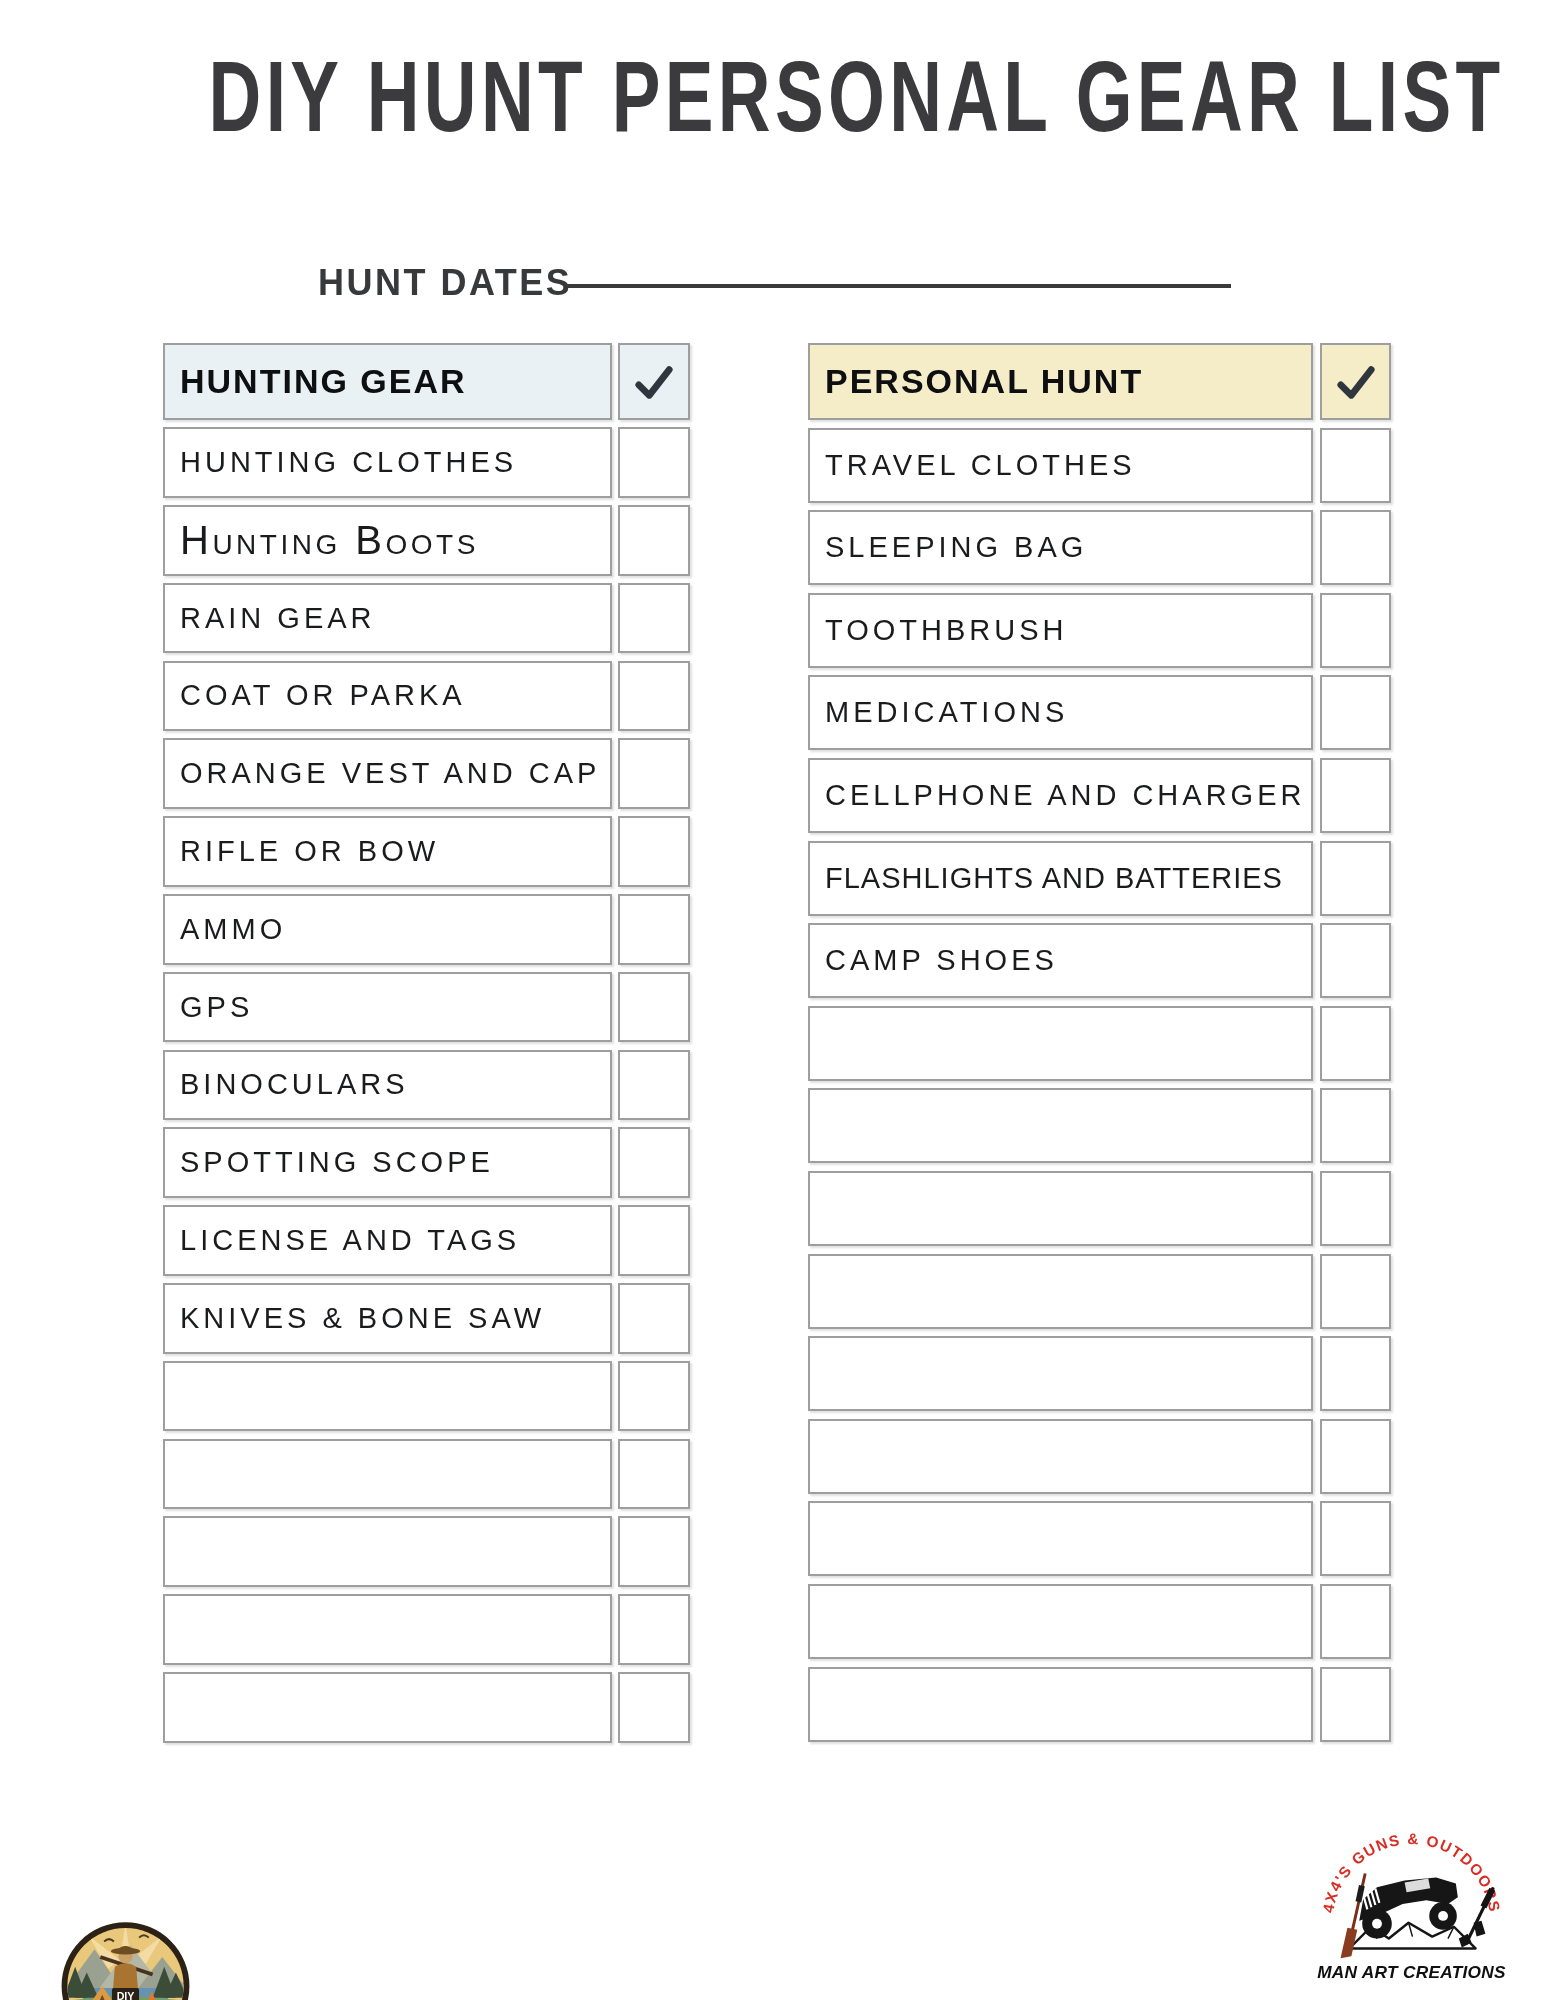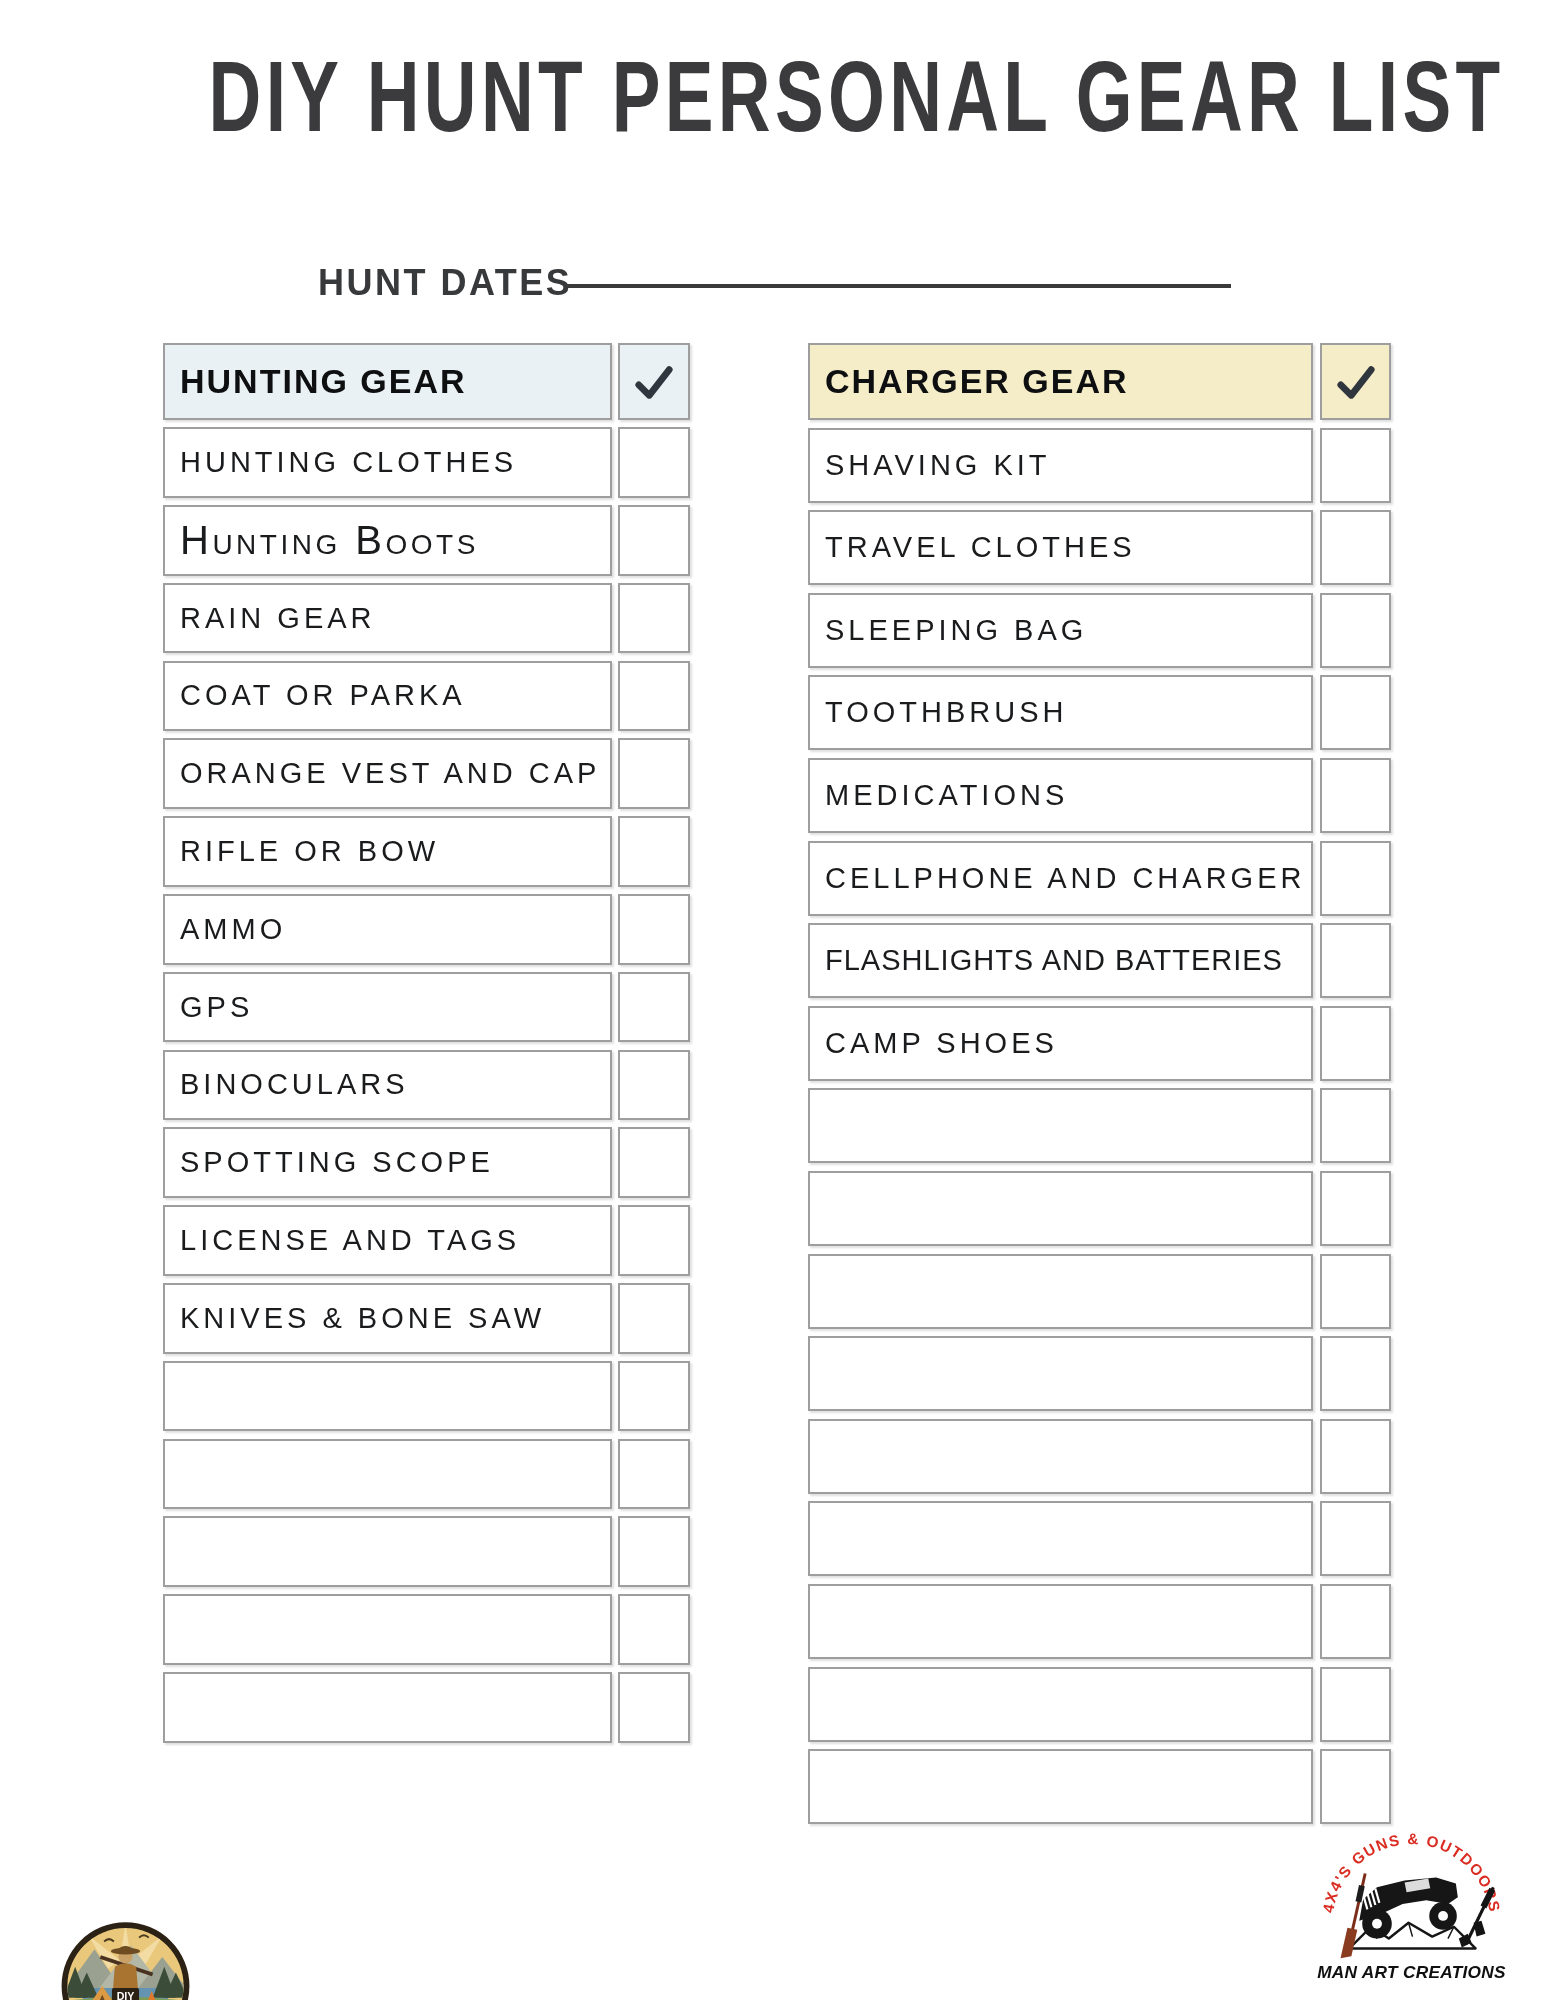--- a/index.html
+++ b/index.html
@@ -176,35 +176,29 @@
       <div class="cell label-cell">
           <span class="item-text"></span>
         </div>
       <div class="cell check-cell"></div>
     </div>
   </div>
 
   <div class="col col-right">
     <div class="row header-row">
       <div class="cell label-cell cream-bg">
-        <span class="header-text">CHARGER GEAR</span>
+        <span class="header-text">PERSONAL HUNT</span>
       </div>
       <div class="cell check-cell cream-bg">
         <svg class="check" width="46" height="40" viewBox="0 0 48 42">
             <path d="M8 24 L19 35 L40 8" fill="none" stroke="#30363d" stroke-width="7" stroke-linecap="round" stroke-linejoin="round"></path>
           </svg>
       </div>
     </div>
 
-    <div class="row">
-      <div class="cell label-cell">
-          <span class="item-text">SHAVING KIT</span>
-        </div>
-      <div class="cell check-cell"></div>
-    </div>
     <div class="row">
       <div class="cell label-cell">
           <span class="item-text">TRAVEL CLOTHES</span>
         </div>
       <div class="cell check-cell"></div>
     </div>
     <div class="row">
       <div class="cell label-cell">
           <span class="item-text">SLEEPING BAG</span>
         </div>

